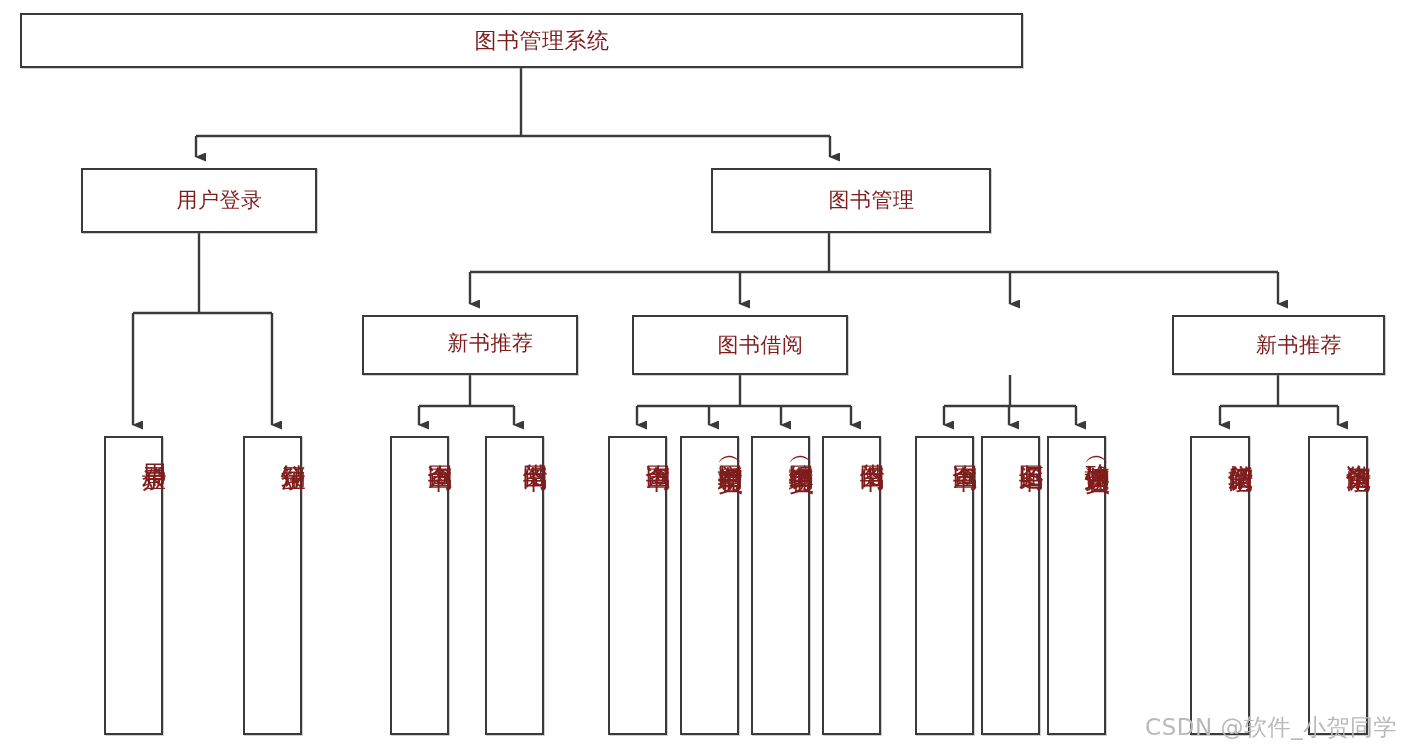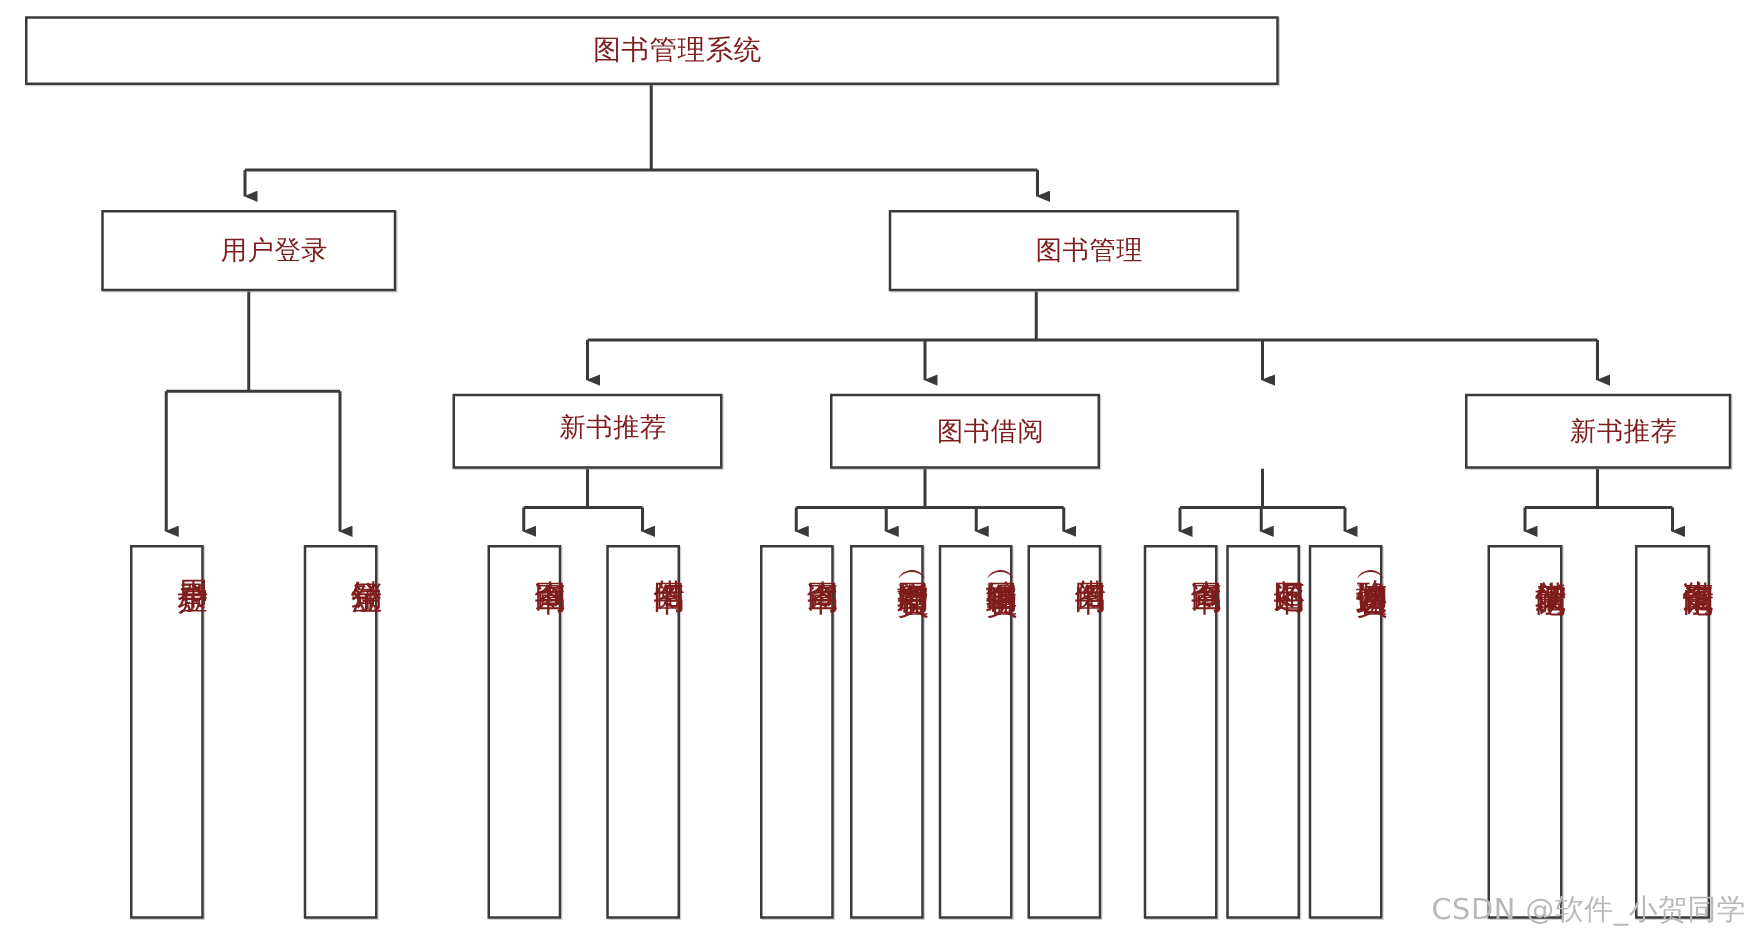--- a/index.html
+++ b/index.html
@@ -134,21 +134,21 @@
   <div class="node h" style="left:81px; top:168px; width:236px; height:65px;">
     <span class="lbl">用户登录</span>
   </div>
   <div class="node h" style="left:711px; top:168px; width:280px; height:65px;">
     <span class="lbl">图书管理</span>
   </div>
 
   <div class="node h" style="left:362px; top:315px; width:216px; height:60px;font-family:Liberation Mono, monospace;">
     <span class="lbl">新书推荐</span>
   </div>
-  <div class="node h" style="left:664px; top:315px; width:216px; height:60px;">
+  <div class="node h" style="left:632px; top:315px; width:216px; height:60px;">
     <span class="lbl">图书借阅</span>
   </div>
   <div class="node h" style="left:1172px; top:315px; width:213px; height:60px;">
     <span class="lbl">新书推荐</span>
   </div>
 
   <div class="node v" style="left:104px; top:436px; width:59px; height:299px;">
     <span class="lbl">用户登录</span>
   </div>
   <div class="node v" style="left:243px; top:436px; width:59px; height:299px;">

